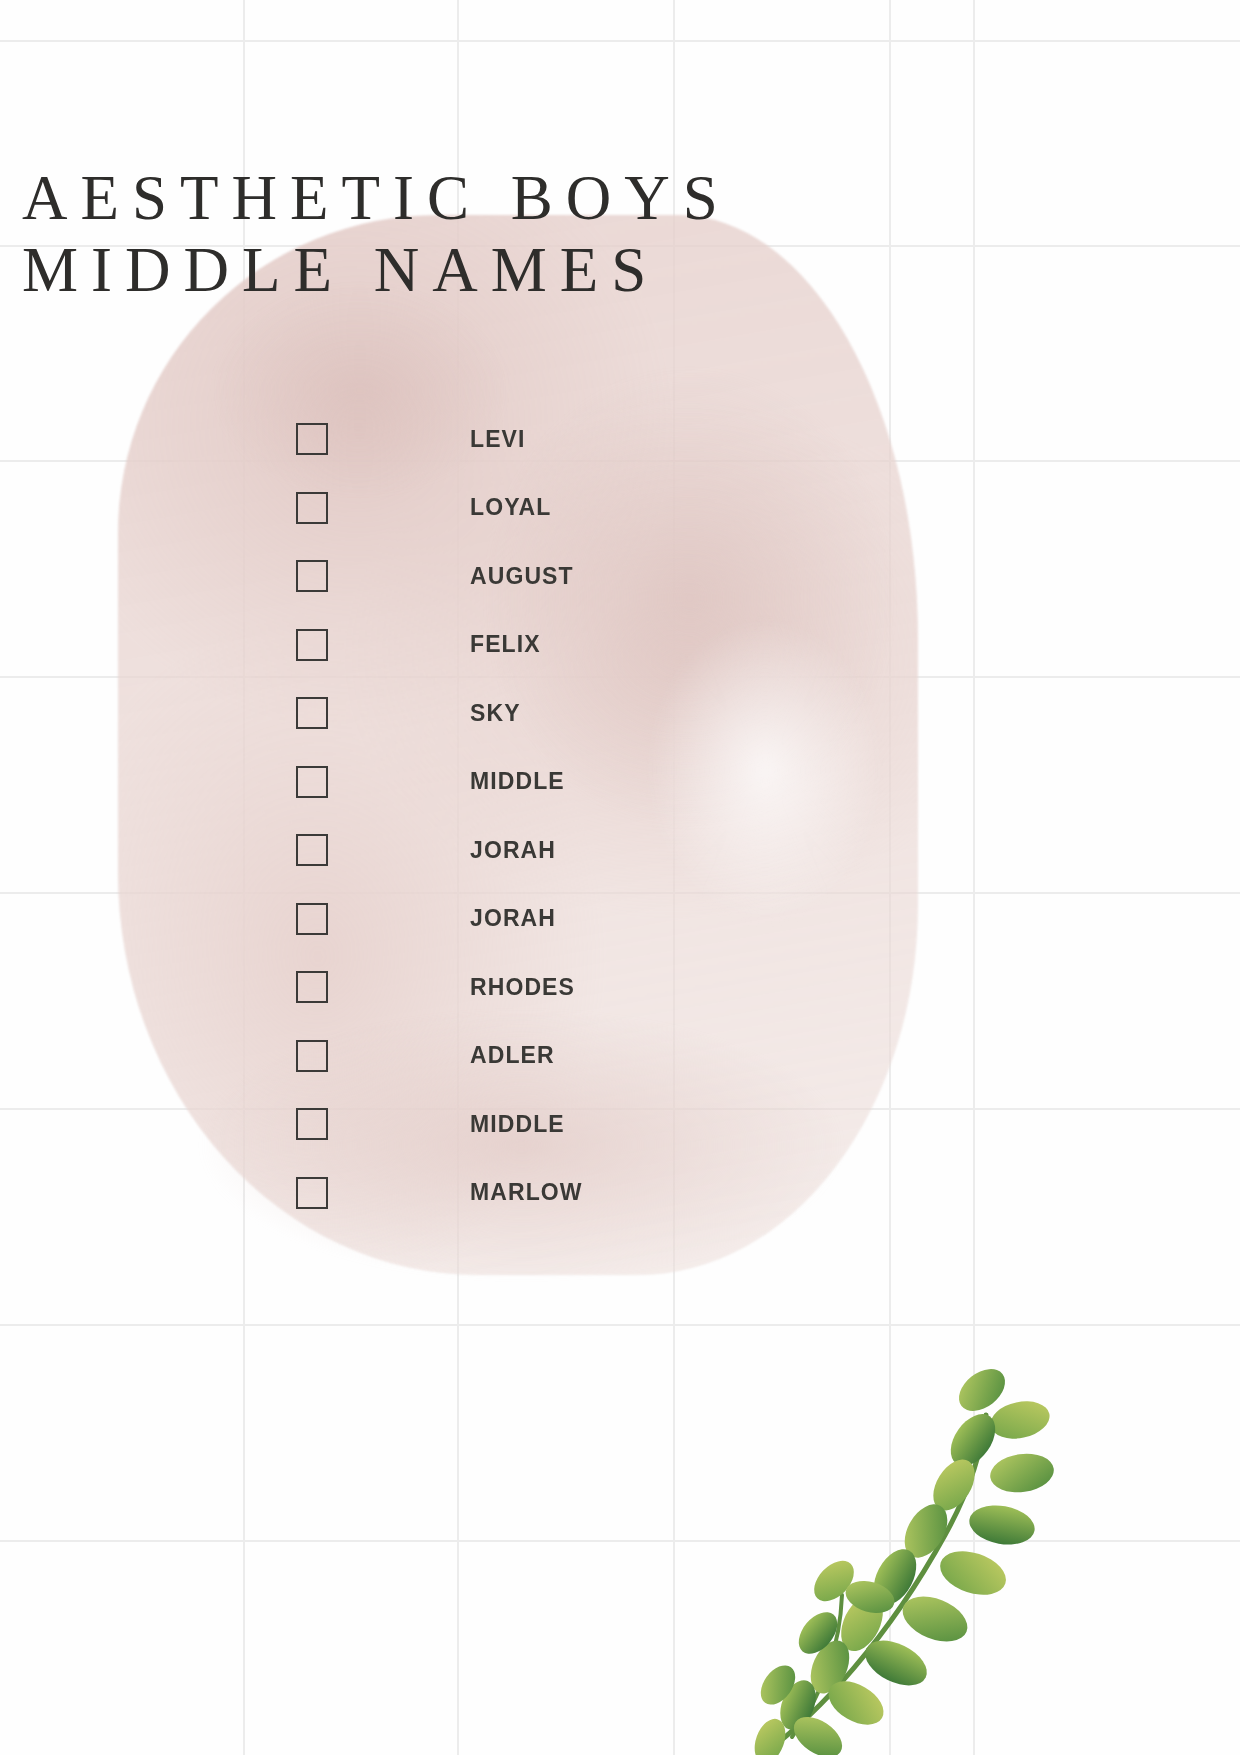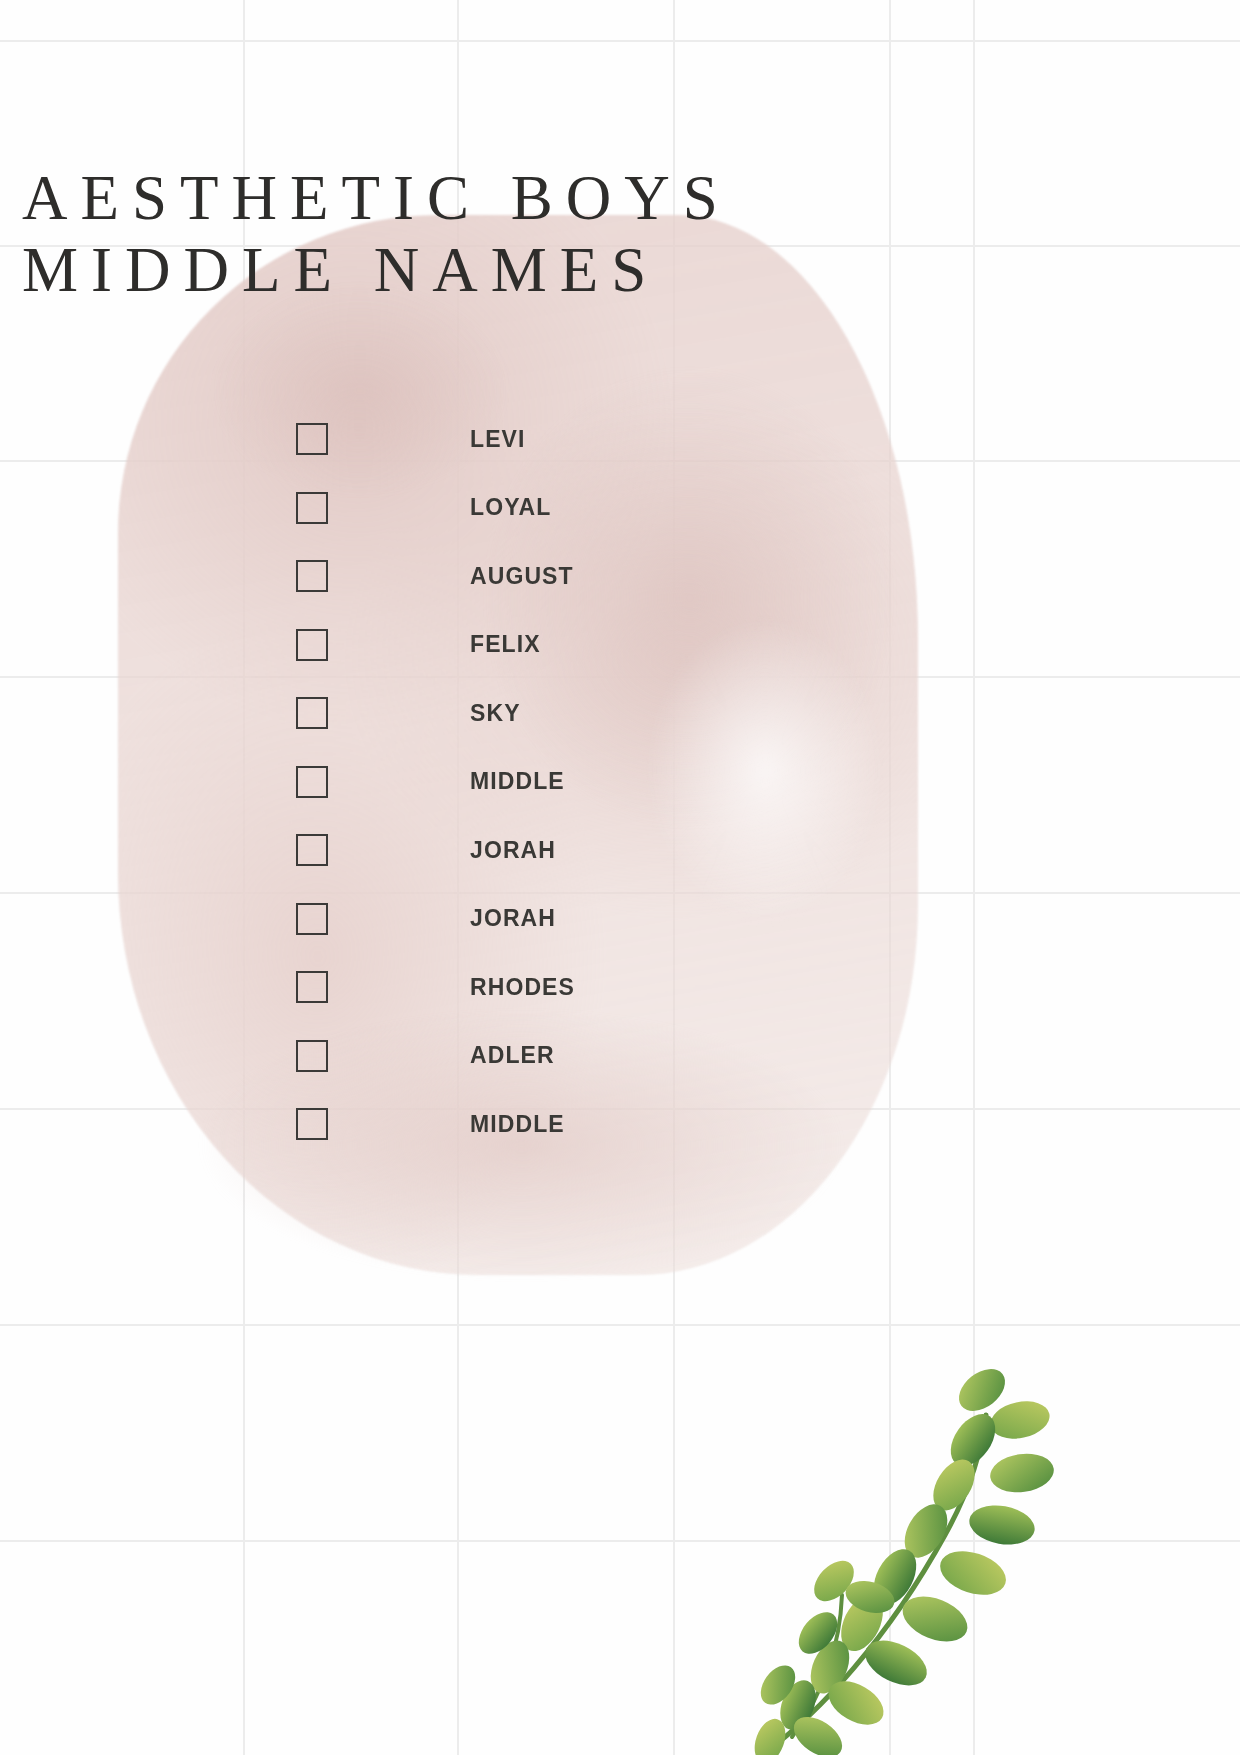--- a/index.html
+++ b/index.html
@@ -238,20 +238,24 @@
       <span class="checkbox"></span>
       <span class="item-label">ADLER</span>
     </div>
 
     <div class="list-item">
       <span class="checkbox"></span>
       <span class="item-label">MIDDLE</span>
     </div>
 
 
+    <div class="list-item">
+      <span class="checkbox"></span>
+      <span class="item-label">MARLOW</span>
+    </div>
 
   </div>
 
   <div class="sprig">
     <svg viewBox="0 0 330 420" width="330" height="420" xmlns="http://www.w3.org/2000/svg">
       <defs>
         <linearGradient id="lg1" x1="0" y1="0" x2="1" y2="1">
           <stop offset="0%" stop-color="#b9cc63"></stop>
           <stop offset="100%" stop-color="#4d8a3d"></stop>
         </linearGradient>

